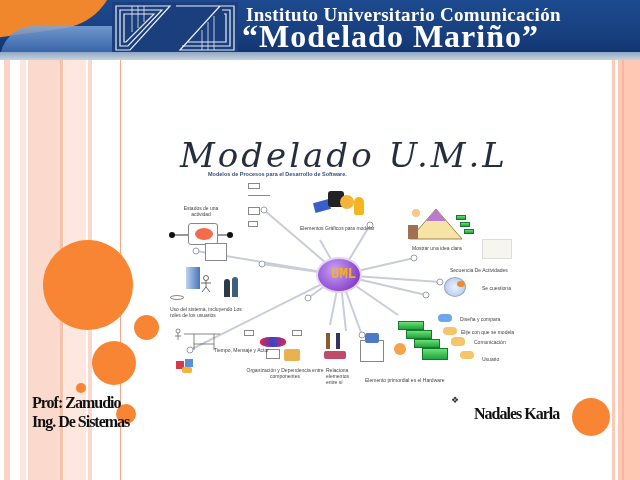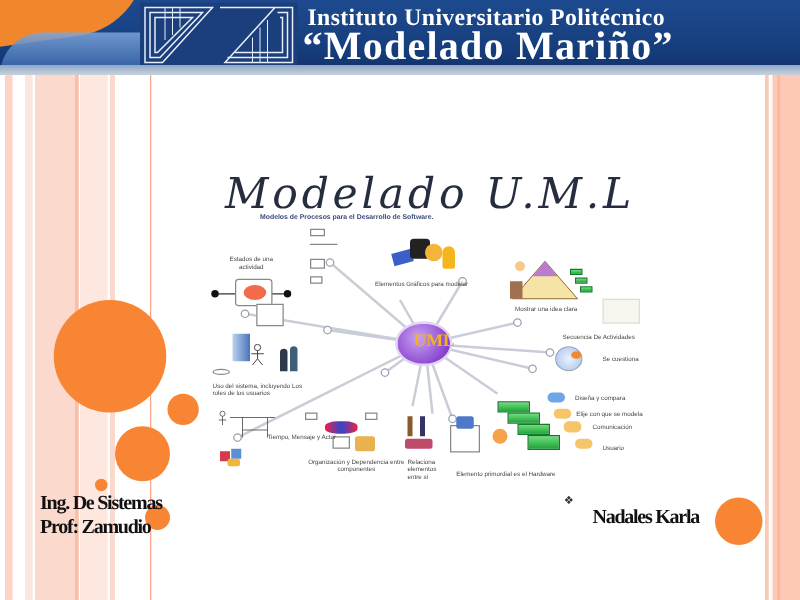--- a/index.html
+++ b/index.html
@@ -63,21 +63,21 @@
       <g stroke="#e8eef8" stroke-width="0.8">
         <line x1="20" y1="4" x2="20" y2="30"></line>
           <line x1="26" y1="4" x2="26" y2="26"></line>
           <line x1="32" y1="4" x2="32" y2="20"></line>
         <line x1="96" y1="48" x2="96" y2="20"></line>
           <line x1="102" y1="48" x2="102" y2="14"></line>
           <line x1="90" y1="48" x2="90" y2="28"></line>
       </g>
     </svg>
   </div>
-  <div class="banner-title1">Instituto Universitario Politécnico</div>
+  <div class="banner-title1">Instituto Universitario Comunicación</div>
   <div class="banner-title2">“Modelado Mariño”</div>
   <div class="banner-shadow"></div>
 </div>
 
 <div class="stripe" style="left:4px;width:6px;background:#fcd3c5;"></div>
 <div class="stripe" style="left:20px;width:6px;background:#fde6de;"></div>
 <div class="stripe" style="left:28px;width:32px;background:#fcd9cd;"></div>
 <div class="stripe" style="left:60px;width:3px;background:#f9bfa9;"></div>
 <div class="stripe" style="left:64px;width:22px;background:#fde7df;"></div>
 <div class="stripe" style="left:88px;width:4px;background:#fbd8cc;"></div>
@@ -128,21 +128,21 @@
       <circle cx="202" cy="200" r="3"></circle>
     </g>
 
     <line x1="10" y1="100" x2="70" y2="100" stroke="#333" stroke-width="1"></line>
     <circle cx="12" cy="100" r="3" fill="#111"></circle>
       <circle cx="70" cy="100" r="3" fill="#111"></circle>
   </svg>
 
   <div style="position:absolute;left:156px;top:122px;width:46px;height:36px;border-radius:50%;
        background:radial-gradient(circle at 40% 35%,#c9a2f2,#8b47cf 70%,#6a2fa8);border:2px solid #e3d3f5;">
-    <span style="position:absolute;left:13px;top:7px;font-family:Liberation Serif, serif;font-weight:bold;font-size:14px;color:#f6b21b;">UML</span>
+    <span style="position:absolute;left:13px;top:7px;font-family:Liberation Mono, monospace;font-weight:bold;font-size:14px;color:#f6b21b;">UML</span>
   </div>
 
   <div class="lbl" style="left:16px;top:70px;width:50px;text-align:center;">Estados de una actividad</div>
   <div class="box" style="left:28px;top:88px;width:30px;height:22px;border-radius:3px;background:#fff;">
     <div style="position:absolute;left:6px;top:4px;width:18px;height:12px;border-radius:50%;background:#f26b4b;"></div>
   </div>
   <div class="box" style="left:45px;top:108px;width:22px;height:18px;background:#fff;"></div>
 
   <div class="box" style="left:88px;top:48px;width:12px;height:6px;background:#fff;"></div>
   <div class="box" style="left:88px;top:60px;width:22px;height:4px;background:#fff;border:none;border-top:1px solid #888;"></div>
@@ -240,17 +240,17 @@
   </svg>
   <div style="position:absolute;left:62px;top:140px;width:18px;height:24px;">
     <div style="position:absolute;left:2px;top:4px;width:6px;height:18px;background:#2d3a4a;border-radius:3px 3px 0 0;"></div>
     <div style="position:absolute;left:10px;top:2px;width:6px;height:20px;background:#3e5f7a;border-radius:3px 3px 0 0;"></div>
   </div>
   <div style="position:absolute;left:10px;top:160px;width:14px;height:5px;border:1px solid #888;border-radius:50%;"></div>
   <div class="lbl" style="left:10px;top:171px;width:80px;">Uso del sistema, incluyendo Los roles de los usuarios</div>
 </div>
 
 <div class="prof">
+  <div>Prof: Zamudio</div>
   <div>Ing. De Sistemas</div>
-  <div>Prof: Zamudio</div>
 </div>
 <div class="bullet">❖</div>
 <div class="student">Nadales Karla</div>
 
 </body></html>

